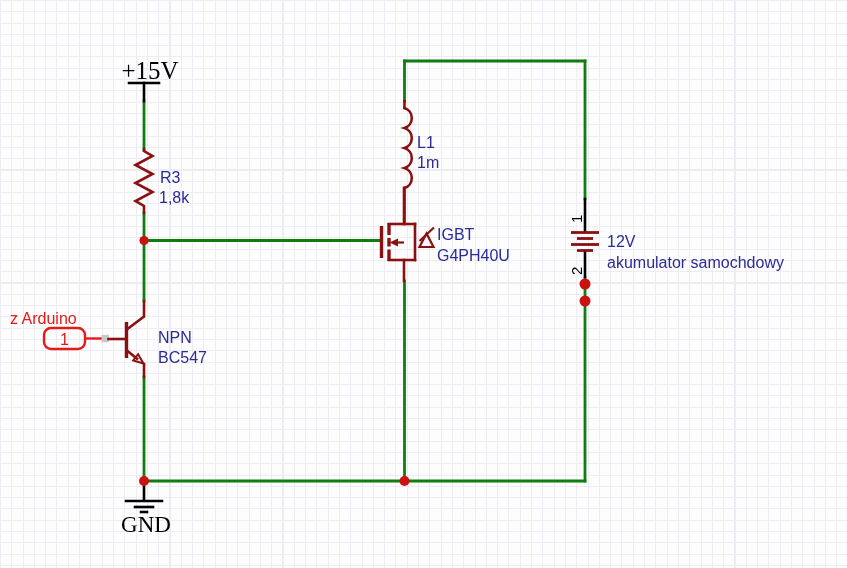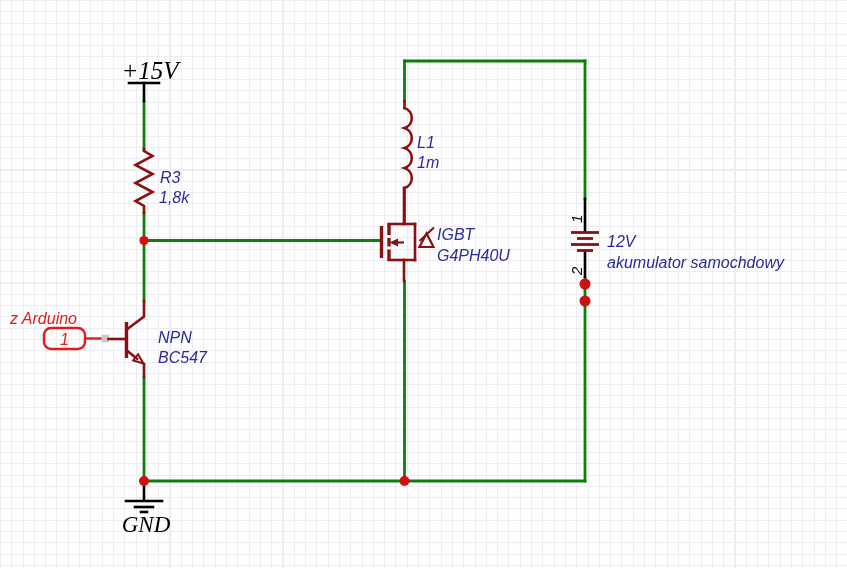--- a/index.html
+++ b/index.html
@@ -4,21 +4,20 @@
 <style>
   html,body{margin:0;padding:0;background:#fff;}
   .stage{
     position:relative;
     width:847px;height:568px;
     overflow:hidden;
     background-color:#fdfdfe;
     background-image:
       repeating-linear-gradient(to right, #ececf2 0 1px, transparent 1px 11.3px),
       repeating-linear-gradient(to bottom, #ececf2 0 1px, transparent 1px 11.3px);
-    font-style: italic;
   }
   svg{position:absolute;left:0;top:0;}
   .lbl{font-family:"Liberation Sans",sans-serif;font-size:16px;fill:#2b2b96;}
   .pwr{font-family:"Liberation Serif",serif;font-size:25px;fill:#000;}
   .gndtxt{font-family:"Liberation Serif",serif;font-size:23px;fill:#000;}
   .portTxt{font-family:"Liberation Sans",sans-serif;font-size:16px;fill:#e51a1a;}
   .pinNum{font-family:"Liberation Sans",sans-serif;font-size:15px;fill:#000;}
   .wire{stroke:#0f7d0f;stroke-width:2.8;fill:none;stroke-linecap:square;}
   .sym{stroke:#8a1111;stroke-width:2.6;fill:none;stroke-linecap:square;}
   .symThick{stroke:#8a1111;stroke-width:3.4;fill:none;stroke-linecap:butt;}

